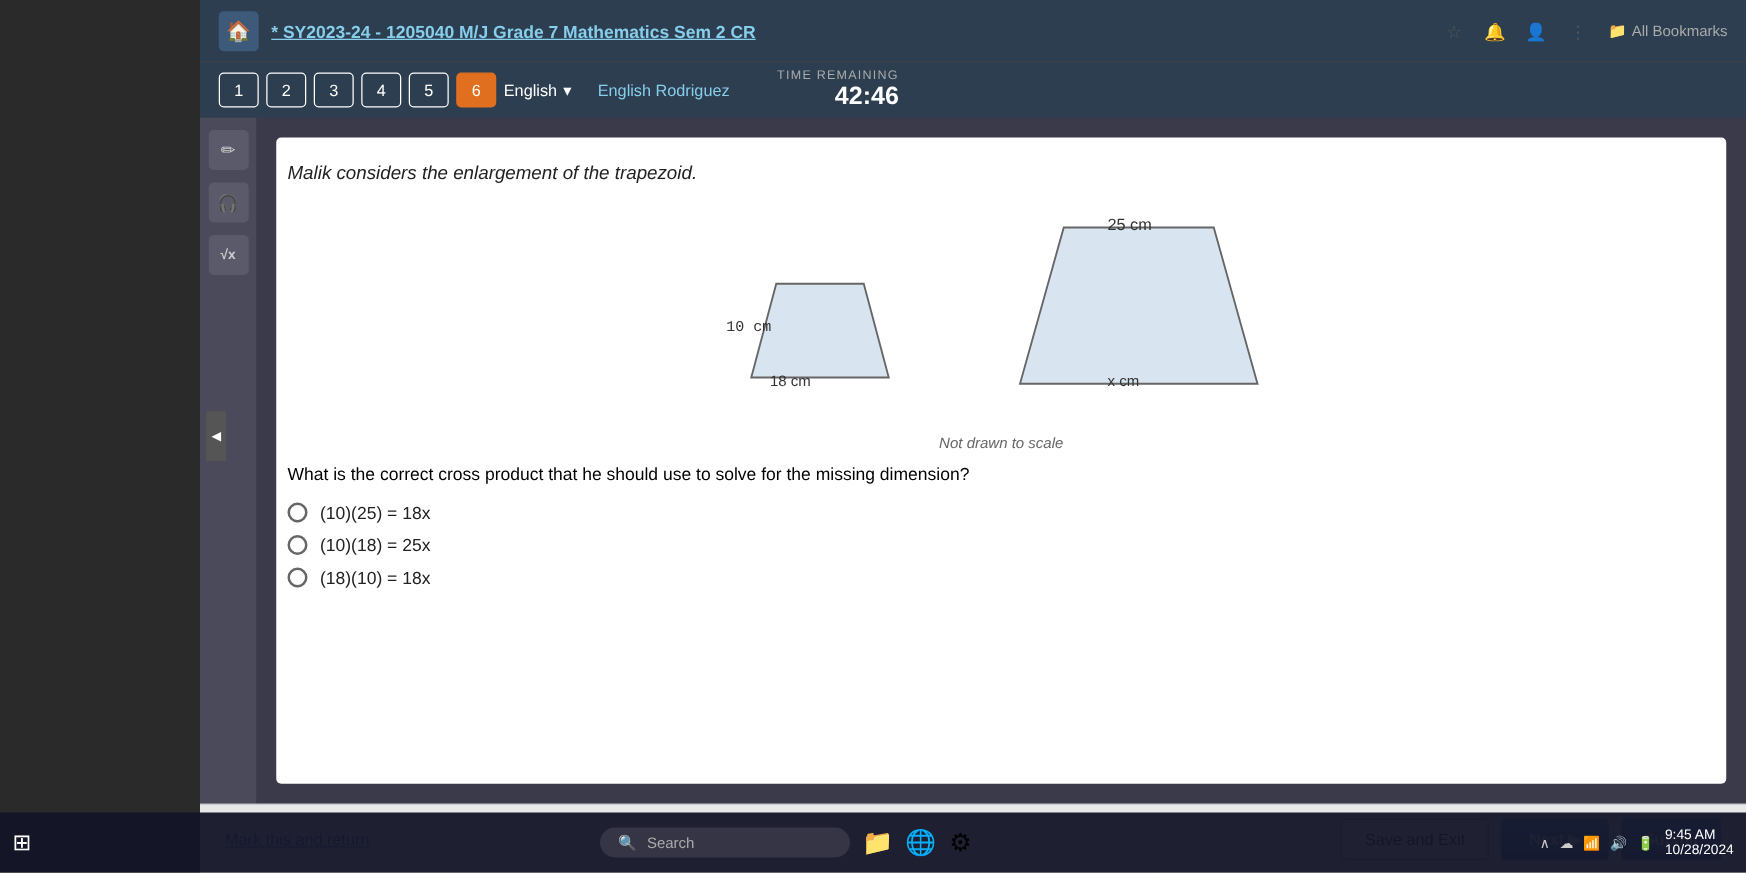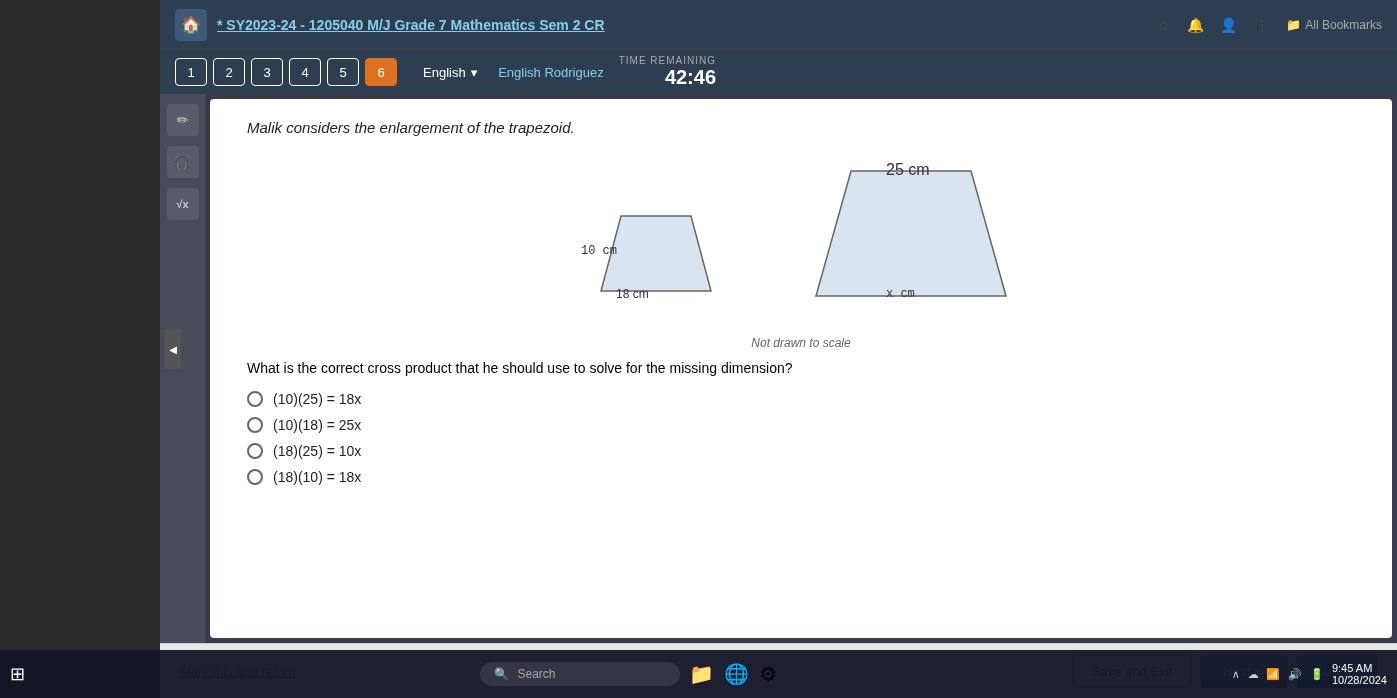--- a/index.html
+++ b/index.html
@@ -165,43 +165,42 @@
       text-align: right;
     }
 
     .lang-section {
       display: flex;
       align-items: center;
       gap: 5px;
       color: #fff;
       font-size: 13px;
       cursor: pointer;
-      margin-left: 20px;
     }
 
     .user-name {
       color: #87ceeb;
       font-size: 13px;
       margin-left: 15px;
     }
 
     
     .main-content {
       display: flex;
       flex: 1;
       overflow: hidden;
     }
 
     .content-panel {
       flex: 1;
       background: #fff;
-      margin: 5px;
+      margin: 16px;
       border-radius: 4px;
       overflow-y: auto;
-      padding: 20px 37px;
+      padding: 20px 9px;
       position: relative;
     }
 
     .question-text {
       font-size: 15px;
       color: #222;
       margin-bottom: 20px;
       font-style: italic;
     }
 
@@ -432,21 +431,21 @@
       <div class="q-number active">6</div>
     </div>
 
     <div class="lang-section">
       <span>English</span>
       <span>▾</span>
     </div>
 
     <span class="user-name">English Rodriguez</span>
 
-    <div class="timer-section" style="margin-left:9px;">
+    <div class="timer-section" style="margin-left:32px;">
       <div class="time-remaining-label">TIME REMAINING</div>
       <div class="time-value">42:46</div>
     </div>
   </div>
 
   <div class="main-content">
 
     <div class="question-sidebar">
       <div class="sidebar-tool">✏</div>
       <div class="sidebar-tool">🎧</div>
@@ -470,45 +469,41 @@
           <span style="position:absolute; top:38px; left:-10px; font-size:12px; color:#333;font-family:Liberation Mono, monospace;">10 cm</span>
           <span style="position:absolute; bottom:5px; left:25px; font-size:12px; color:#333;">18 cm</span>
         </div>
 
         <div class="trapezoid-wrapper" style="position:relative; margin-left: 30px;">
           <svg class="diagram-svg" width="200" height="140">
 
             <polygon points="40,5 160,5 195,130 5,130" fill="#d8e4f0" stroke="#666" stroke-width="1.5"></polygon>
           </svg>
 
-          <span style="position:absolute; top:-5px; left:75px; font-size:16px; color:#333;">25 cm</span>
-          <span style="position:absolute; bottom:5px; left:75px; font-size:12px; color:#333;font-family:Liberation Mono, monospace;">x cm</span>
+          <span style="position:absolute; top:-5px; left:75px; font-size:13px; color:#333;">25 cm</span>
+          <span style="position:absolute; bottom:5px; left:75px; font-size:12px; color:#333;">x cm</span>
         </div>
 
       </div>
 
       <div class="not-drawn-label">Not drawn to scale</div>
 
       <div class="answer-section">
         <p class="question-prompt">What is the correct cross product that he should use to solve for the missing dimension?</p>
 
         <div class="answer-choice">
           <div class="radio-btn"></div>
           <span class="choice-text">(10)(25) = 18x</span>
         </div>
 
         <div class="answer-choice">
           <div class="radio-btn"></div>
           <span class="choice-text">(10)(18) = 25x</span>
         </div>
 
-        <div class="answer-choice">
-          <div class="radio-btn"></div>
-          <span class="choice-text">(18)(25) = 10x</span>
-        </div>
 
         <div class="answer-choice">
           <div class="radio-btn"></div>
           <span class="choice-text">(18)(10) = 18x</span>
         </div>
       </div>
 
     </div>
 
   </div>

